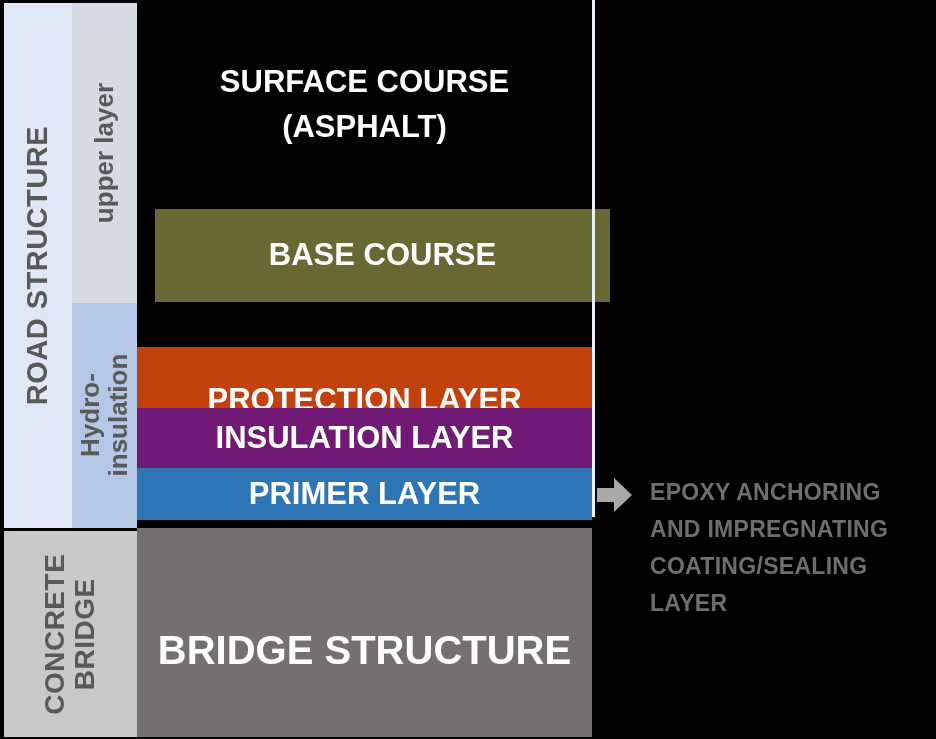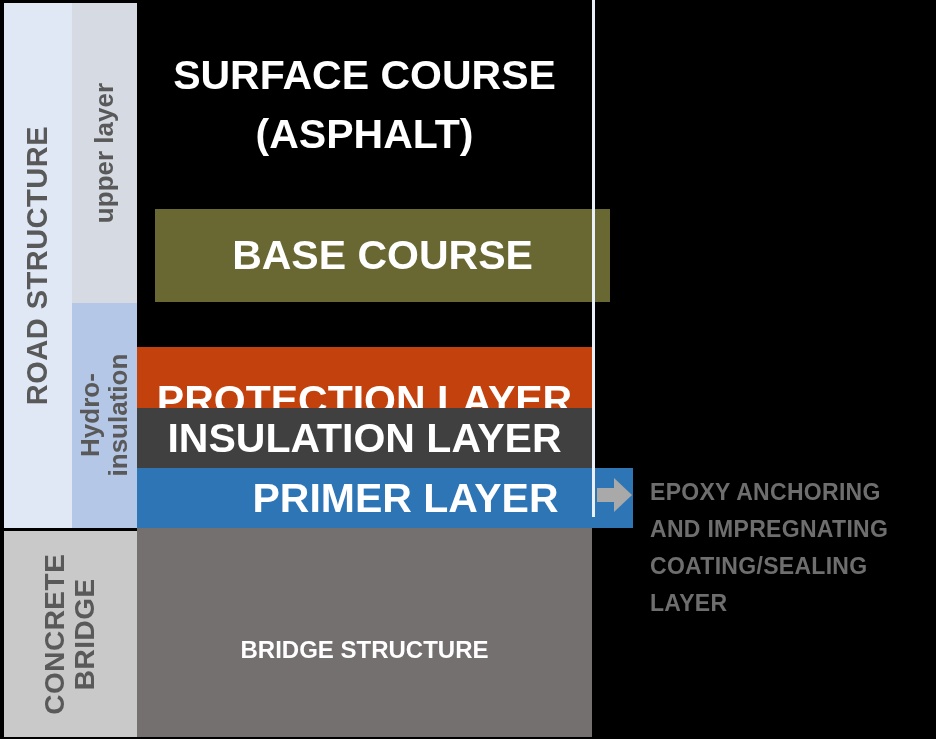--- a/index.html
+++ b/index.html
@@ -48,33 +48,33 @@
     position: absolute;
     left: 137px;
     width: 455px;
     display: flex;
     align-items: center;
     justify-content: center;
   }
   .layer-label {
     color: #ffffff;
     font-weight: bold;
-    font-size: 41px;
+    font-size: 31px;
     text-align: center;
     white-space: pre-line;
     line-height: 1.42;
     letter-spacing: 0px;
   }
   #layer-surface    { top: 0px;   height: 209px; }
   #layer-base       { top: 209px; height: 93px;  }
   #layer-protection { top: 302px; height: 106px; }
   #layer-insulation { top: 408px; height: 60px;  }
-  #layer-primer     { top: 468px; height: 60px; padding-left: 41px;  }
+  #layer-primer     { top: 468px; height: 52px;  }
   #layer-bridge     { top: 528px; height: 209px; }
-  #layer-bridge .layer-label { font-size: 24px; margin-top: 36px; }
+  #layer-bridge .layer-label { font-size: 40px; margin-top: 36px; }
 
   
   #edge-line {
     position: absolute;
     left: 592px;
     top: 0px;
     width: 3px;
     height: 517px;
     background: #eaf0f8;
   }
@@ -131,21 +131,21 @@
   </div>
 
   <div id="layer-base" class="layer" style="background: rgb(106, 104, 50); margin-left: 18px;">
     <div class="layer-label">BASE COURSE</div>
   </div>
 
   <div id="layer-protection" class="layer" style="background: #c2410c; margin-top: 45px;">
     <div class="layer-label">PROTECTION LAYER</div>
   </div>
 
-  <div id="layer-insulation" class="layer" style="background: #404040;">
+  <div id="layer-insulation" class="layer" style="background: #701a75;">
     <div class="layer-label">INSULATION LAYER</div>
   </div>
 
   <div id="layer-primer" class="layer" style="background: rgb(46, 117, 182);">
     <div class="layer-label">PRIMER LAYER</div>
   </div>
 
   <div id="layer-bridge" class="layer" style="background: rgb(116, 112, 112);">
     <div class="layer-label">BRIDGE STRUCTURE</div>
   </div>

